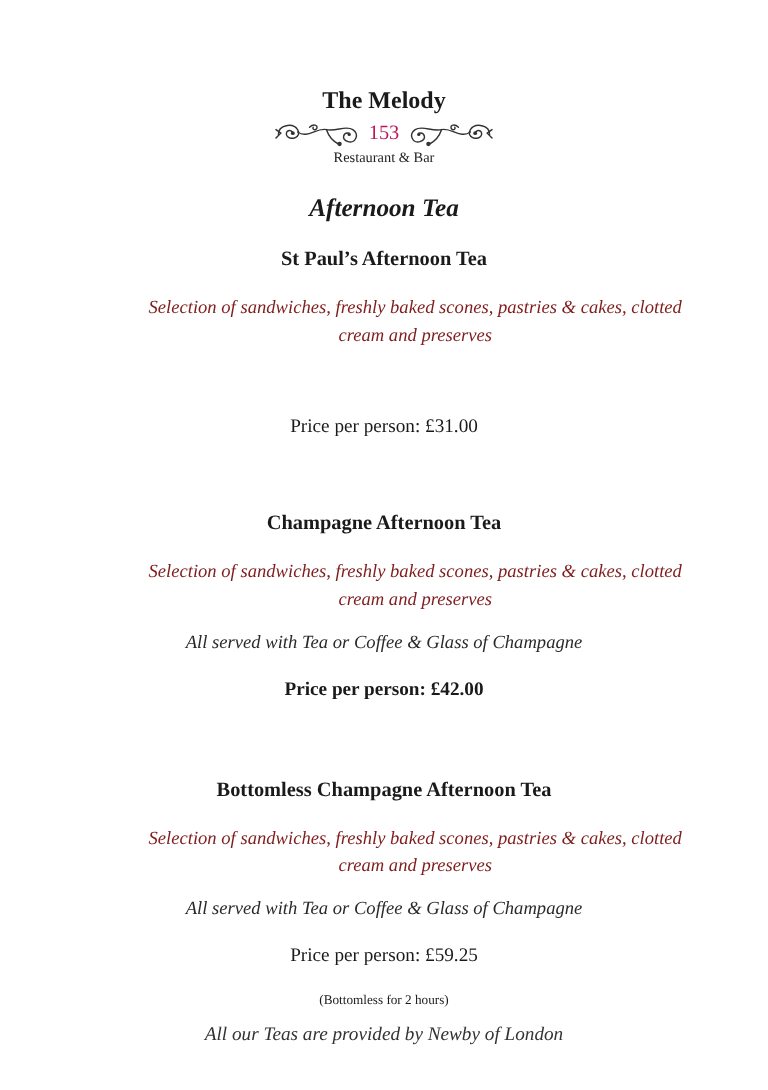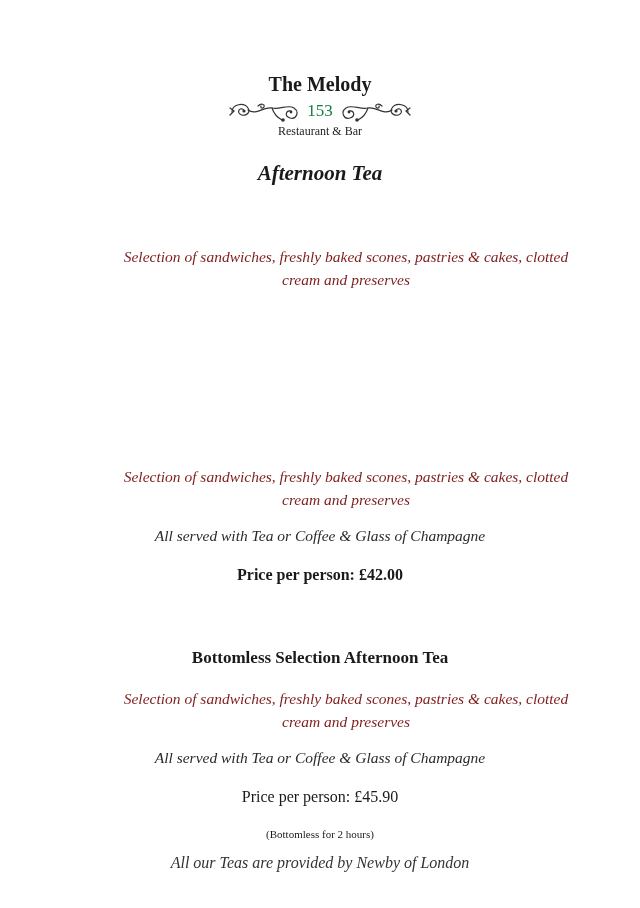--- a/index.html
+++ b/index.html
@@ -41,21 +41,21 @@
       width: 184px;
       height: 28px;
     }
     .logo-number {
       position: absolute;
       left: 76px;
       width: 32px;
       top: 3px;
       text-align: center;
       font-size: 17px;
-      color: #15803d;
+      color: #be185d;
     }
     .flourish-left {
       position: absolute;
       left: 0; top: 0;
       width: 76px; height: 28px;
     }
     .flourish-right {
       position: absolute;
       left: 108px; top: 0;
       width: 76px; height: 28px;
@@ -139,30 +139,33 @@
       <circle cx="16" cy="13" r="1.6" fill="#333"></circle>
       <circle cx="55" cy="22" r="1.8" fill="#333"></circle>
       <circle cx="63" cy="14" r="1.4" fill="#333"></circle>
     </svg>
   </div>
 
   <div class="center page-title">Afternoon Tea</div>
 
   <div class="center subtitle">Restaurant &amp; Bar</div>
 
+  <div class="center section-title" style="top:190px;">St Paul’s Afternoon Tea</div>
   <div class="center desc" style="top:229px;">Selection of sandwiches, freshly baked scones, pastries &amp; cakes, clotted</div>
   <div class="center desc" style="top:252px;">cream and preserves</div>
+  <div class="center price" style="top:331px;">Price per person: £31.00</div>
 
+  <div class="center section-title" style="top:410px;">Champagne Afternoon Tea</div>
   <div class="center desc" style="top:449px;">Selection of sandwiches, freshly baked scones, pastries &amp; cakes, clotted</div>
   <div class="center desc" style="top:472px;">cream and preserves</div>
   <div class="center served" style="top:511px;">All served with Tea or Coffee &amp; Glass of Champagne</div>
   <div class="center price" style="top:550px;font-weight:bold;">Price per person: £42.00</div>
 
-  <div class="center section-title" style="top:632px;">Bottomless Selection Afternoon Tea</div>
+  <div class="center section-title" style="top:632px;">Bottomless Champagne Afternoon Tea</div>
   <div class="center desc" style="top:671px;">Selection of sandwiches, freshly baked scones, pastries &amp; cakes, clotted</div>
   <div class="center desc" style="top:694px;">cream and preserves</div>
   <div class="center served" style="top:733px;">All served with Tea or Coffee &amp; Glass of Champagne</div>
-  <div class="center price" style="top:772px;">Price per person: £45.90</div>
+  <div class="center price" style="top:772px;">Price per person: £59.25</div>
 
   <div class="center note">(Bottomless for 2 hours)</div>
   <div class="center footer">All our Teas are provided by Newby of London</div>
 
 </div>
 
 </body></html>

